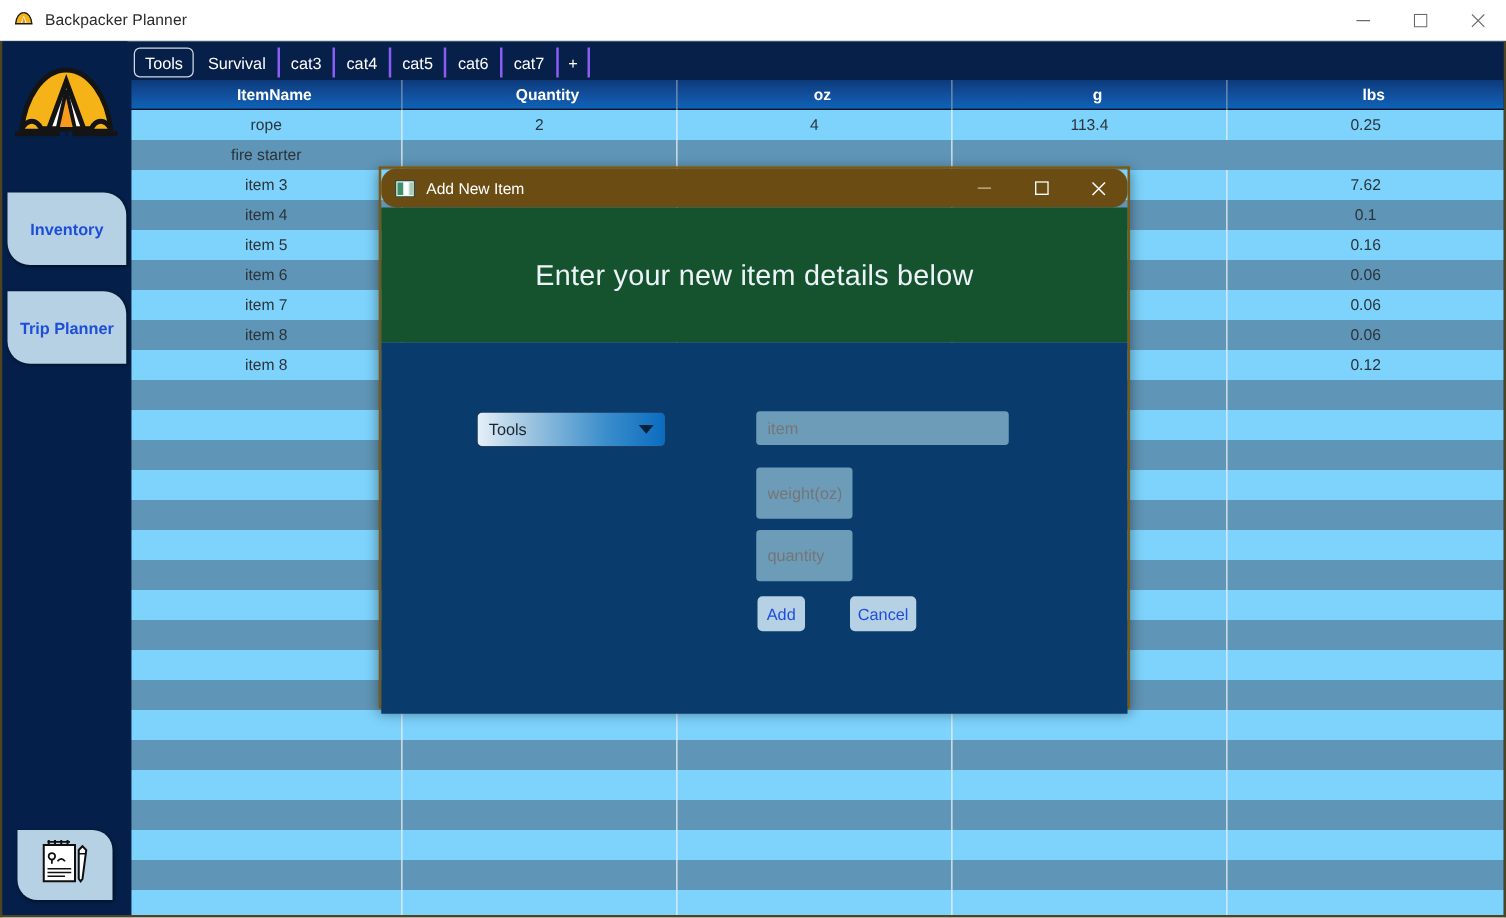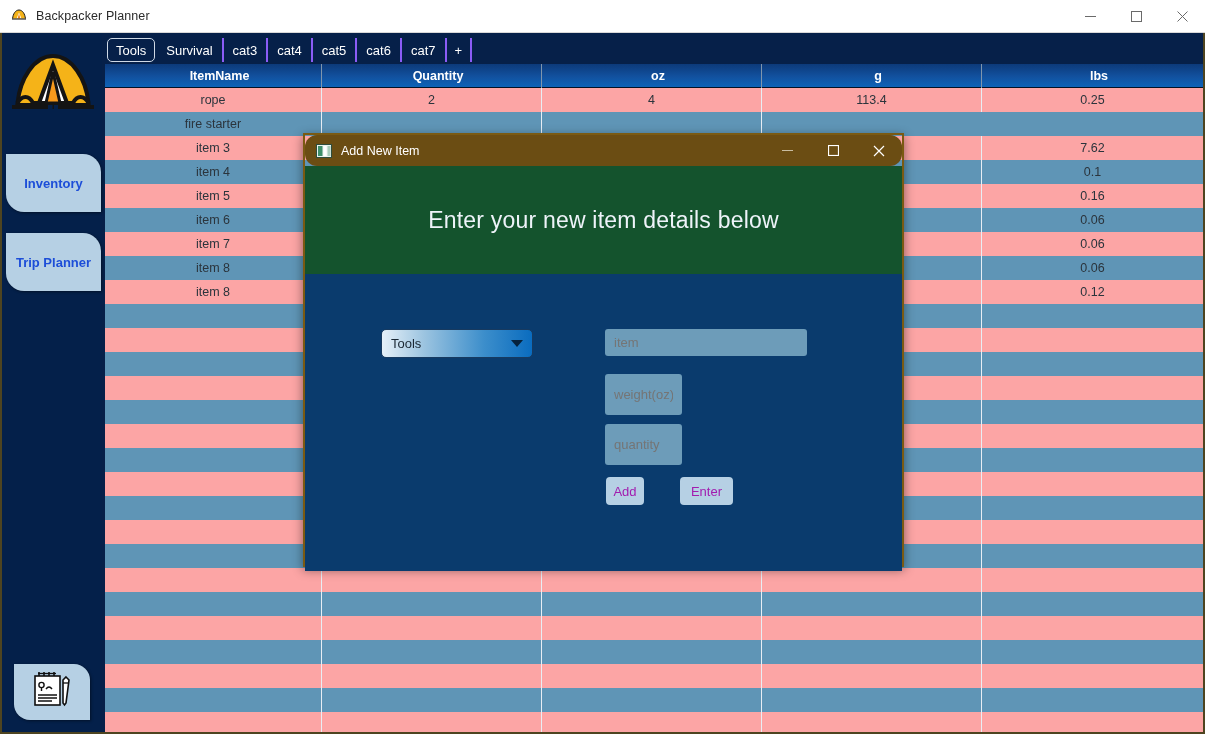--- a/index.html
+++ b/index.html
@@ -133,21 +133,21 @@
     font-size: 12.5px; font-weight: bold; color: #ffffff;
     border-right: 1px solid #7f95ad;
     height: 24px;
     padding-left: 13px;
   }
   .th:last-child { border-right: none; }
   .trow {
     display: flex;
     height: 24px;
   }
-  .trow.even { background: #fca5a5; }
+  .trow.even { background: #7dd3fc; }
   .trow.odd  { background: #5f95b6; }
   .td {
     display: flex; align-items: center; justify-content: center;
     font-size: 12.5px; color: #2b343c;
     border-right: 1px solid #e8eef4;
     height: 24px;
     overflow: hidden; white-space: nowrap;
   }
   .td:last-child { border-right: none; }
 
@@ -234,21 +234,21 @@
   }
   .field.item    { left: 300px; top: 55px; width: 202px; height: 27px; }
   .field.weight  { left: 300px; top: 100px; width: 77px;  height: 41px; }
   .field.qty     { left: 300px; top: 150px; width: 77px;  height: 41px; }
 
   .dlg-btn {
     position: absolute;
     background: #b6d0e4;
     border-radius: 4px;
     display: flex; align-items: center; justify-content: center;
-    font-size: 13px; color: #a21caf;
+    font-size: 13px; color: #1d4ed8;
     cursor: pointer;
   }
   .dlg-btn.add    { left: 301px; top: 203px; width: 38px; height: 28px; }
   .dlg-btn.cancel { left: 375px; top: 203px; width: 53px; height: 28px; }
 </style>
 </head>
 <body>
 
 <div id="app">
 
@@ -594,20 +594,20 @@
         </div>
 
         <input class="field item" type="text" style="border: none; outline: none;" placeholder="item">
         <input class="field weight" type="text" style="border: none; outline: none;" placeholder="weight(oz)">
         <input class="field qty" type="text" style="border: none; outline: none;" placeholder="quantity">
 
         <div class="dlg-btn add">
           <span>Add</span>
         </div>
         <div class="dlg-btn cancel">
-          <span>Enter</span>
+          <span>Cancel</span>
         </div>
 
       </div>
     </div>
 
   </div>
 </div>
 
 </body></html>

